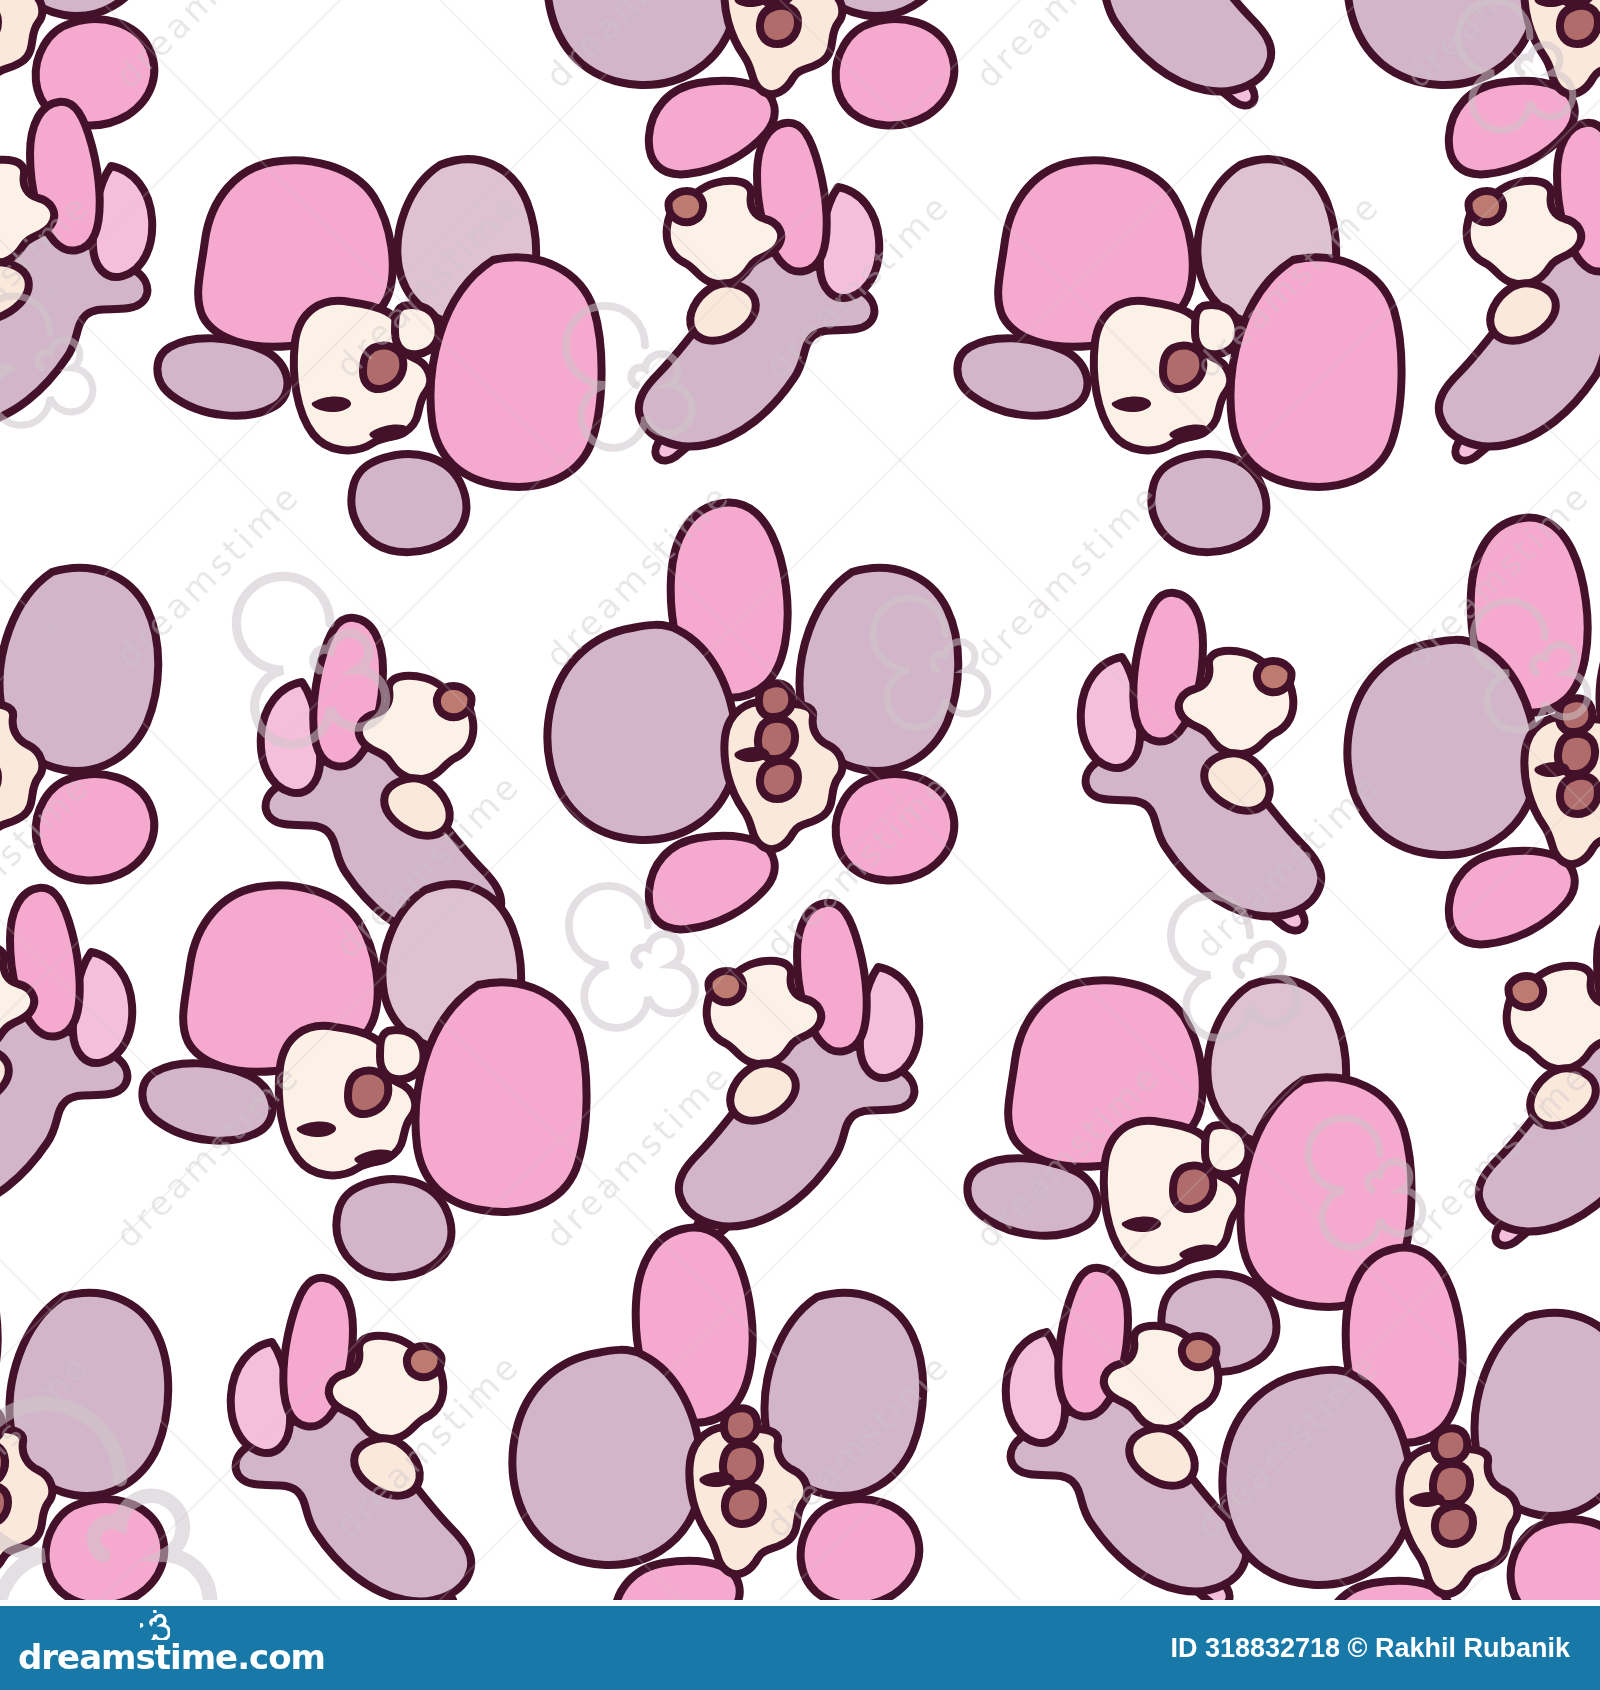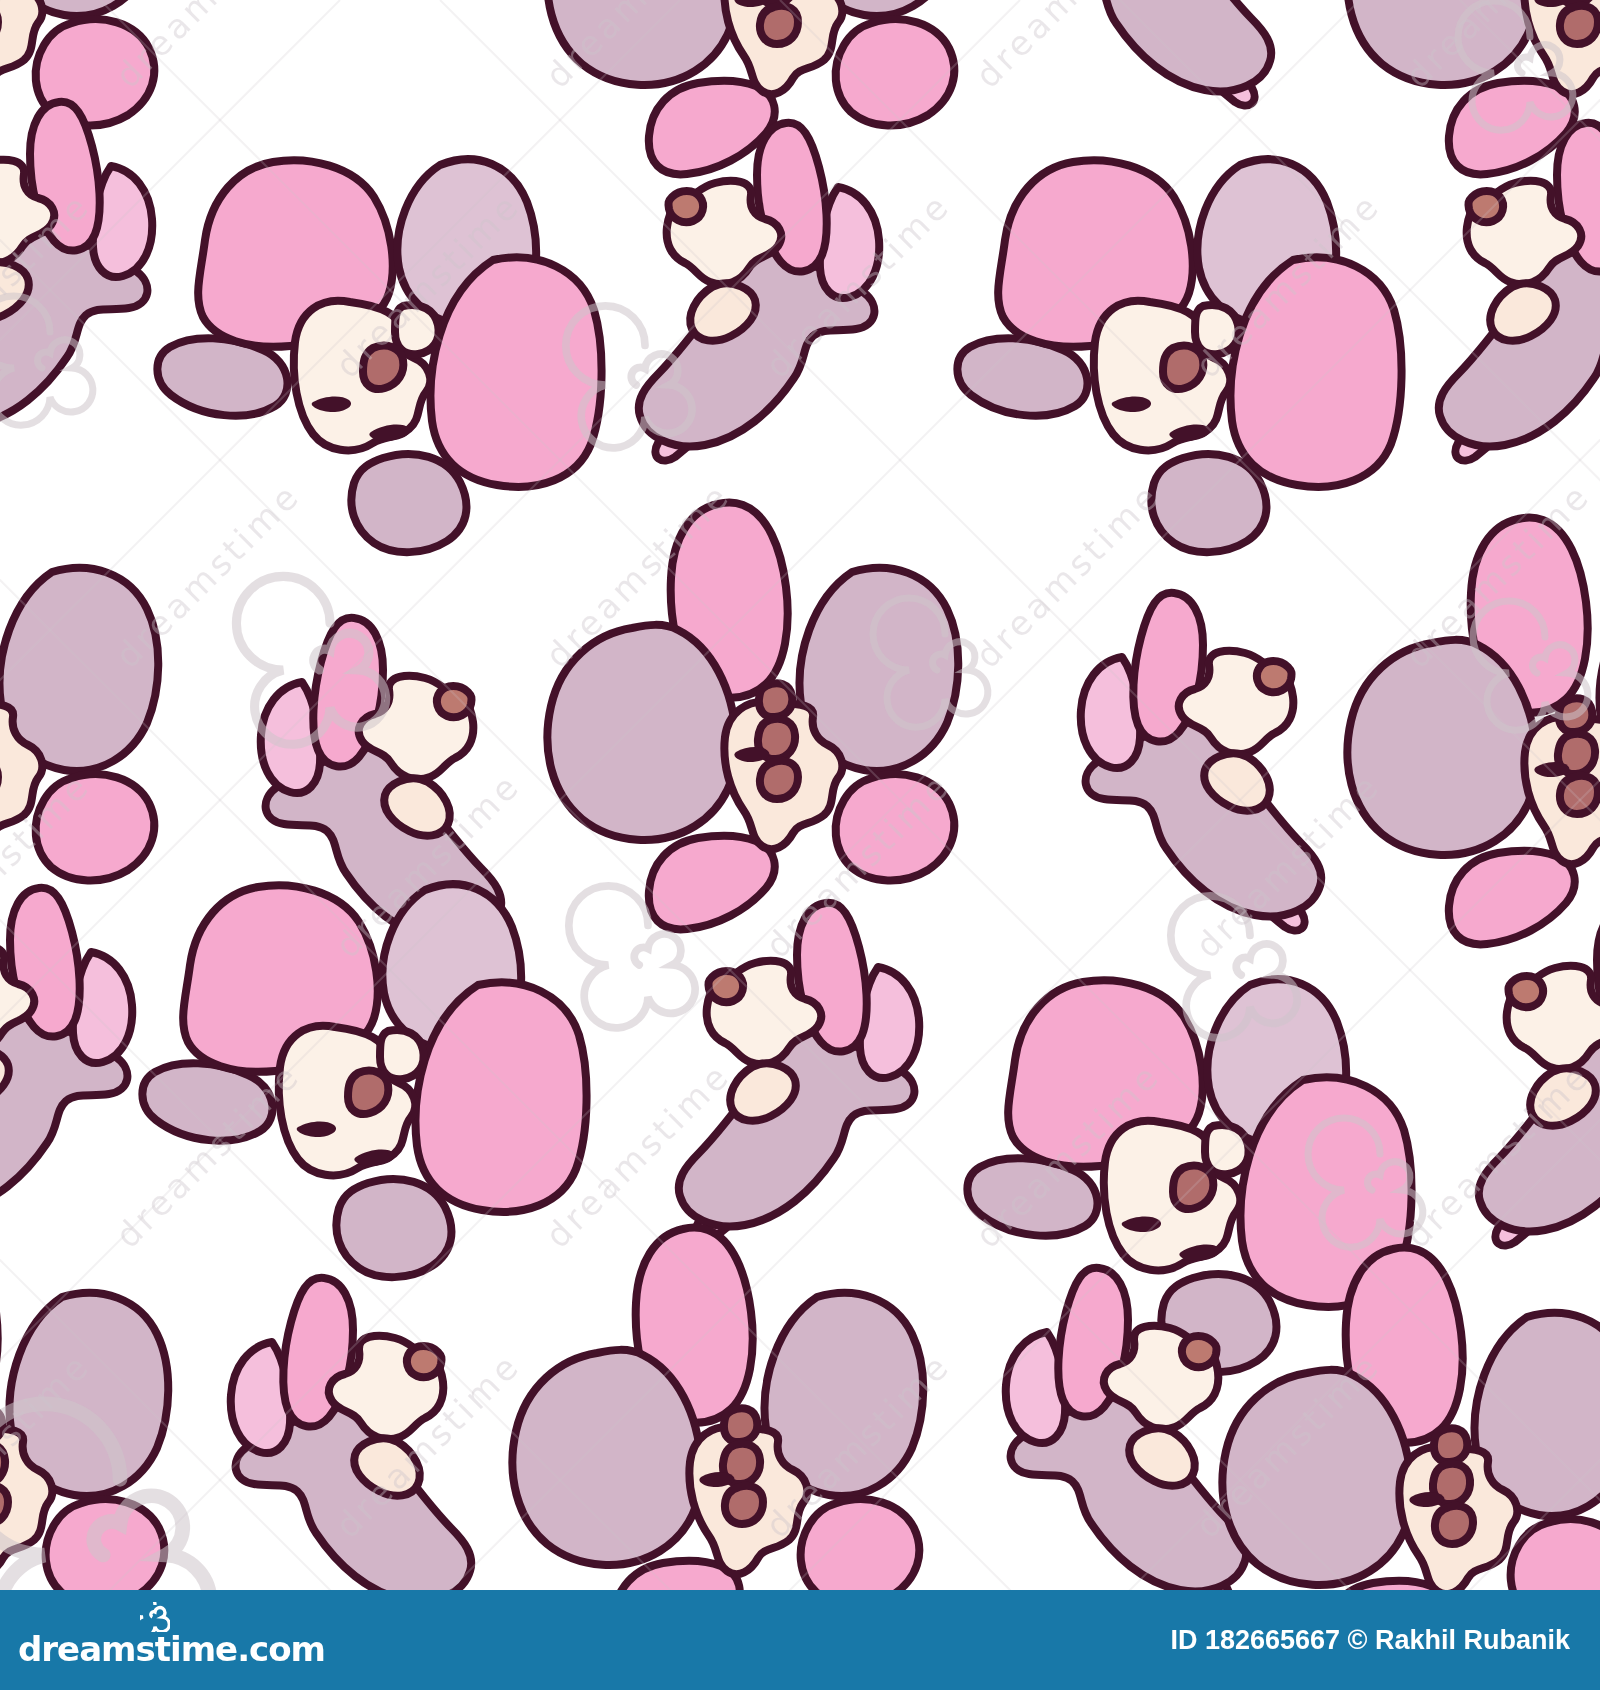--- a/index.html
+++ b/index.html
@@ -13,21 +13,21 @@
   .fill-mauve-light{fill:var(--mauve-light);}
   .fill-cream{fill:var(--cream);}
   .fill-cream-light{fill:var(--cream-light);}
   .fill-rose{fill:var(--rose-brown);}
   .fill-bud{fill:var(--bud-brown);}
   .fill-outline{fill:var(--outline);stroke:none;}
   .wm-line{stroke:var(--wm);stroke-width:2;opacity:.22;}
   .wm-text{fill:var(--wm);opacity:.4;font-family:"DejaVu Sans",sans-serif;
            font-size:34px;letter-spacing:4px;}
   .wm-spiral{stroke:var(--wm);opacity:.55;fill:none;stroke-width:7;stroke-linecap:round;}
-  .footer{position:absolute;left:0;bottom:0;width:1600px;height:100px;
+  .footer{position:absolute;left:0;bottom:0;width:1600px;height:84px;
           background:var(--footer-bg,#1878A8);display:flex;align-items:center;
           justify-content:space-between;box-sizing:border-box;padding:0 30px 0 18px;}
   .footer-logo-wrap{position:relative;display:flex;align-items:flex-end;}
   .footer-logo{color:var(--footer-text,#fff);font-family:"DejaVu Sans",sans-serif;
                font-size:34px;font-weight:700;letter-spacing:-1px;line-height:1;
                padding-top:18px;}
   .footer-spiral{position:absolute;left:122px;top:-12px;}
   .footer-credit{color:var(--footer-text,#fff);font-family:"Liberation Sans",sans-serif;
                  font-size:27px;font-weight:700;letter-spacing:0px;}
 </style>
@@ -180,15 +180,15 @@
       </g>
   </svg>
 
   <div class="footer">
     <div class="footer-logo-wrap">
       <span class="footer-logo">dreamstime.com</span>
       <svg class="footer-spiral" width="30" height="30" viewBox="-45 -45 90 90">
         <use href="#spiral" stroke="#ffffff" stroke-width="10" fill="none"></use>
       </svg>
     </div>
-    <span class="footer-credit">ID 182665667 © Rakhil Rubanik</span>
+    <span class="footer-credit">ID 318832718 © Rakhil Rubanik</span>
   </div>
 </div>
 
 </body></html>

